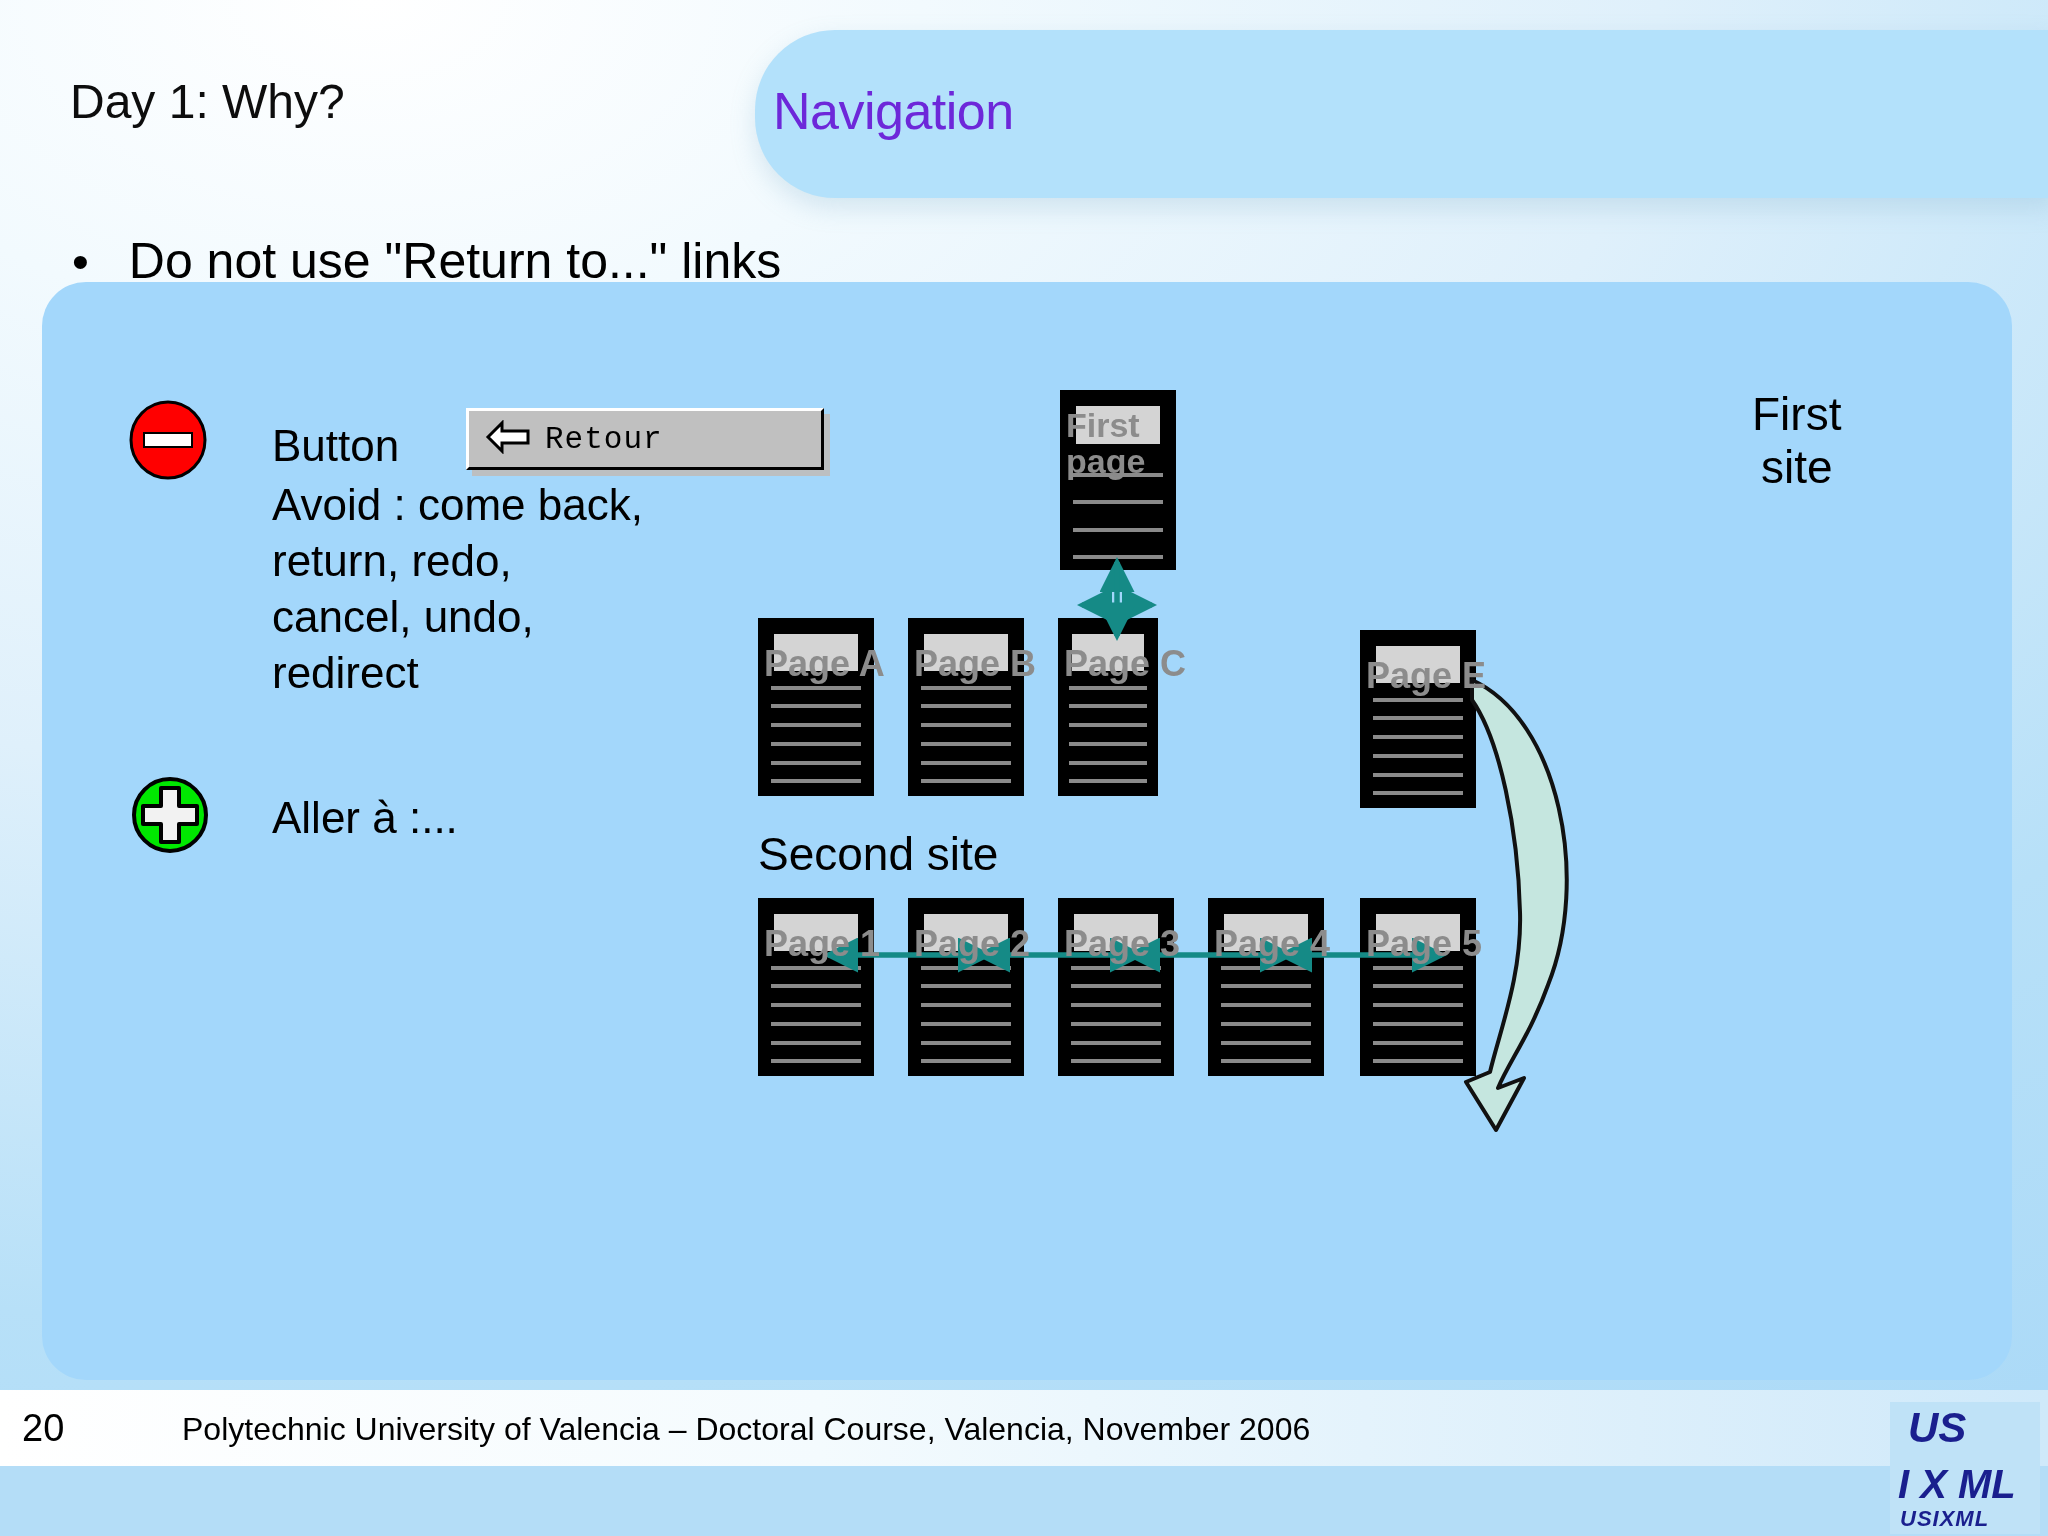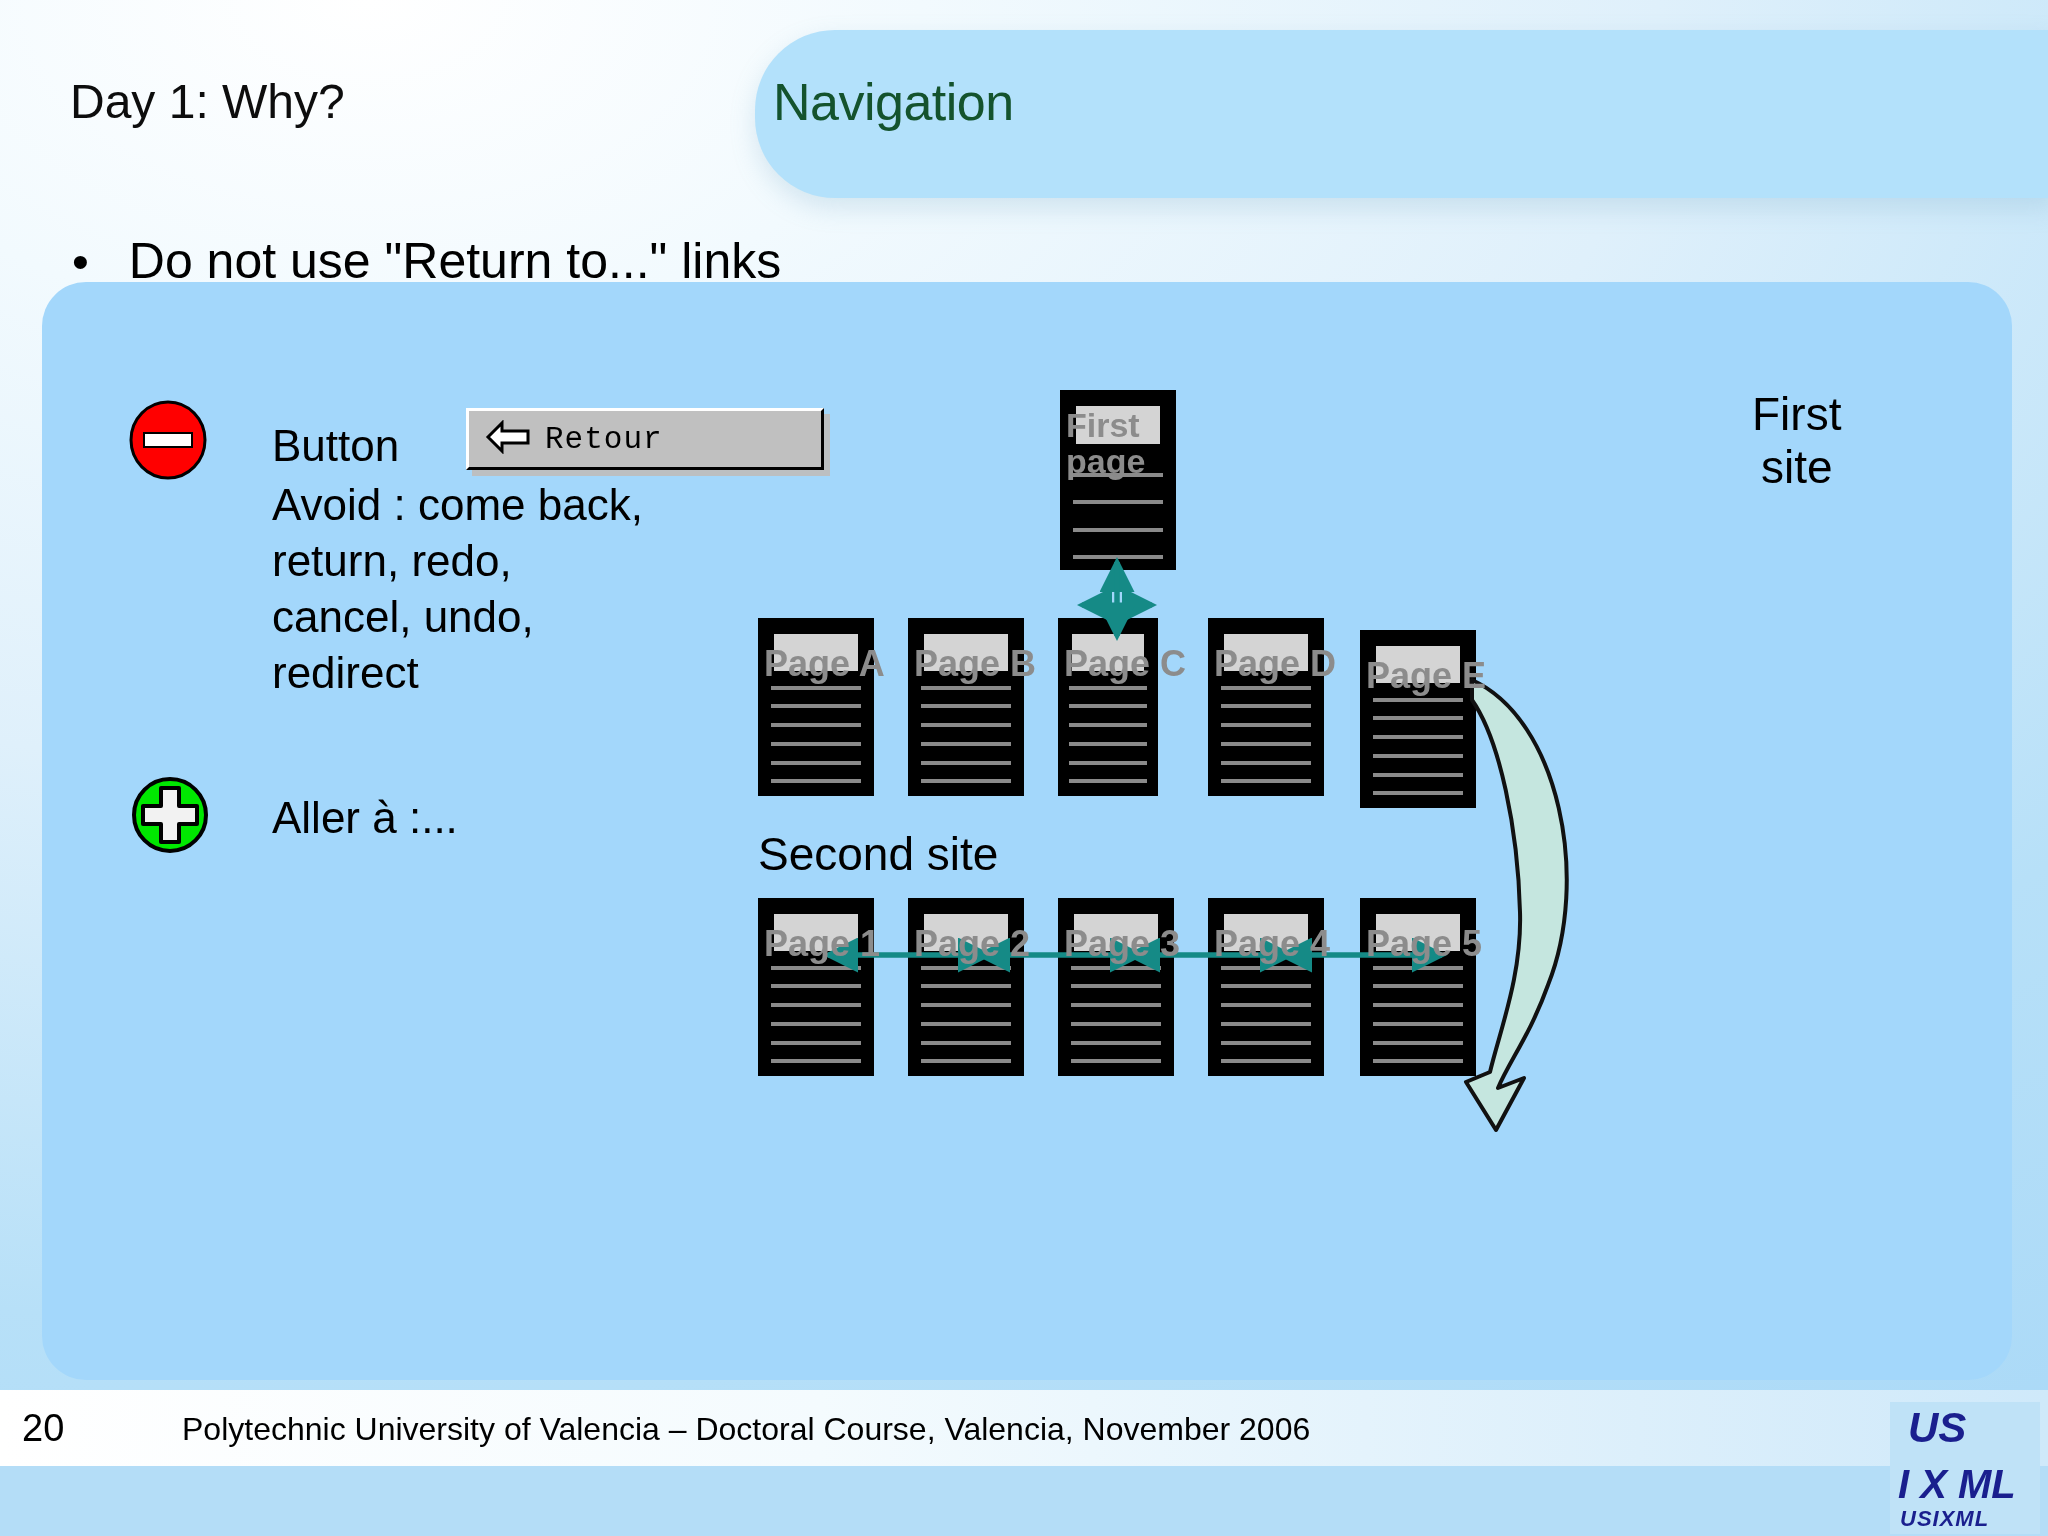--- a/index.html
+++ b/index.html
@@ -26,23 +26,23 @@
     top: 30px;
     width: 1300px;
     height: 168px;
     background: #b3e1fb;
     border-radius: 80px 0 0 80px;
     box-shadow: 0 10px 24px rgba(120,170,200,0.25);
   }
   #title-pill .pill-text {
     position: absolute;
     left: 18px;
-    top: 42px;
+    top: 51px;
     font-size: 52px;
-    color: #14532d;
+    color: #6d28d9;
     letter-spacing: -0.5px;
     white-space: nowrap;
   }
 
   
   #content-panel {
     position: absolute;
     left: 42px;
     top: 282px;
     width: 1970px;
@@ -349,32 +349,20 @@
     <div class="hdr"></div>
     <div class="lines">
         <i></i>
         <i></i>
         <i></i>
         <i></i>
         <i></i>
         <i></i>
       </div>
     <div class="plabel">Page C</div>
-  </div>
-  <div class="page-icon" style="left:1208px; top:618px; width:116px; height:178px;">
-    <div class="hdr"></div>
-    <div class="lines">
-        <i></i>
-        <i></i>
-        <i></i>
-        <i></i>
-        <i></i>
-        <i></i>
-      </div>
-    <div class="plabel">Page D</div>
   </div>
   <div class="page-icon" style="left:1360px; top:618px; width:116px; height:178px;margin-top:12px;">
     <div class="hdr"></div>
     <div class="lines">
         <i></i>
         <i></i>
         <i></i>
         <i></i>
         <i></i>
         <i></i>

